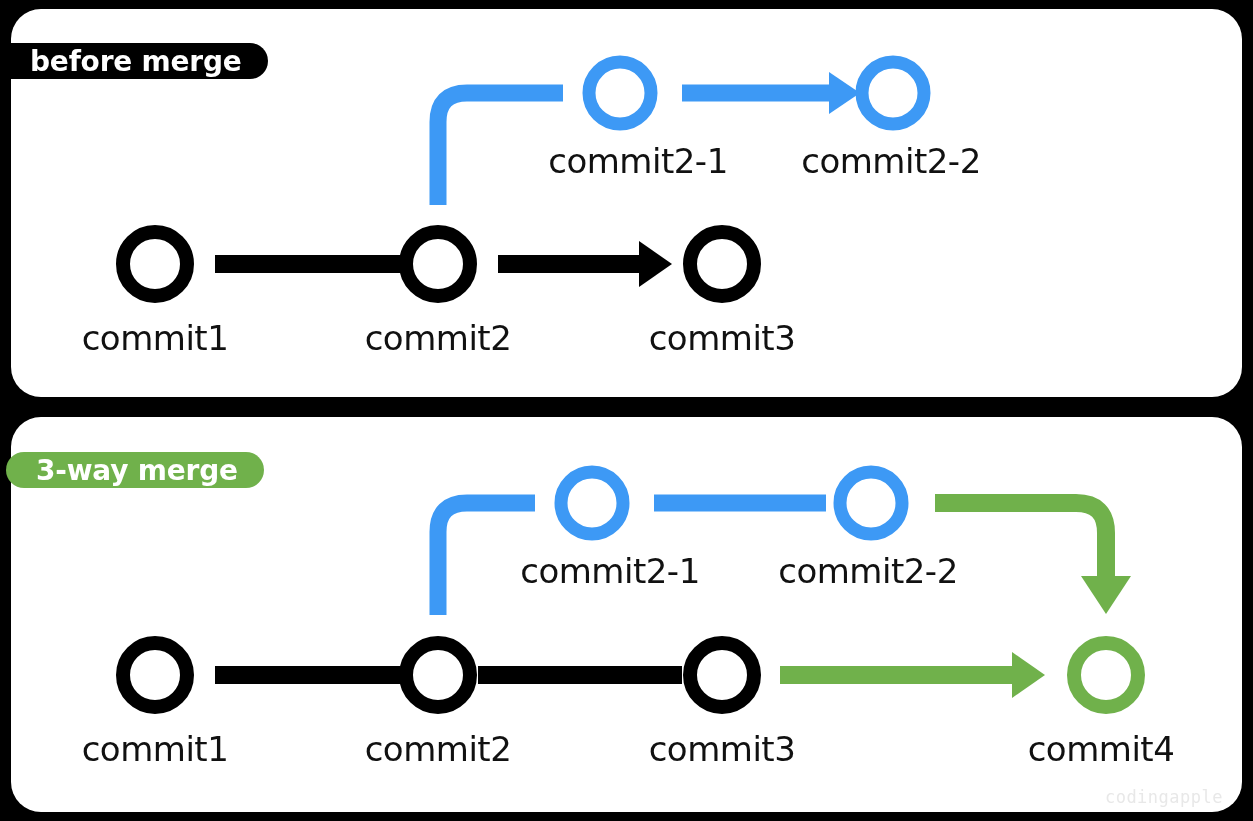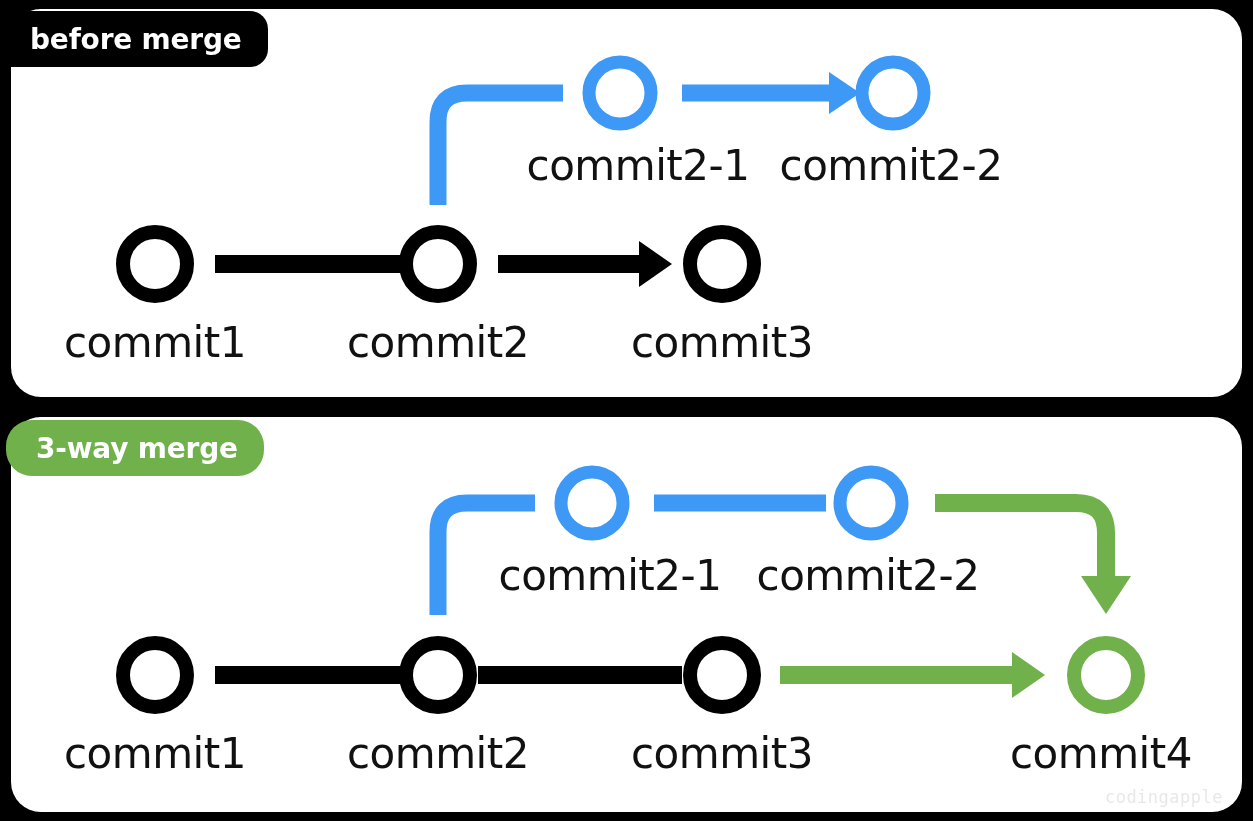--- a/index.html
+++ b/index.html
@@ -42,28 +42,29 @@
     width: 1231px;
     height: 395px;
   }
 
   
   .tab {
     position: absolute;
     display: flex;
     align-items: center;
     padding: 0 26px 0 30px;
-    height: 56px;
+    height: 36px;
     box-sizing: border-box;
     font-weight: bold;
     font-size: 28px;
     letter-spacing: -0.2px;
     color: #ffffff;
     z-index: 5;
     white-space: nowrap;
+    margin-top: 32px;
   }
   #tab-before {
     left: 0px;
     top: 11px;
     background: #000000;
     border-radius: 0 18px 18px 0;
     border-top-left-radius: 0;
     border-bottom-left-radius: 0;
   }
   #tab-after {
@@ -79,21 +80,21 @@
     left: 0;
     top: 0;
     width: 1253px;
     height: 821px;
     pointer-events: none;
   }
 
   
   .clabel {
     position: absolute;
-    font-size: 42px;
+    font-size: 34px;
     color: #111111;
     white-space: nowrap;
     transform: translateX(-50%);
     letter-spacing: -0.5px;
   }
 
   
   #watermark {
     position: absolute;
     right: 30px;

